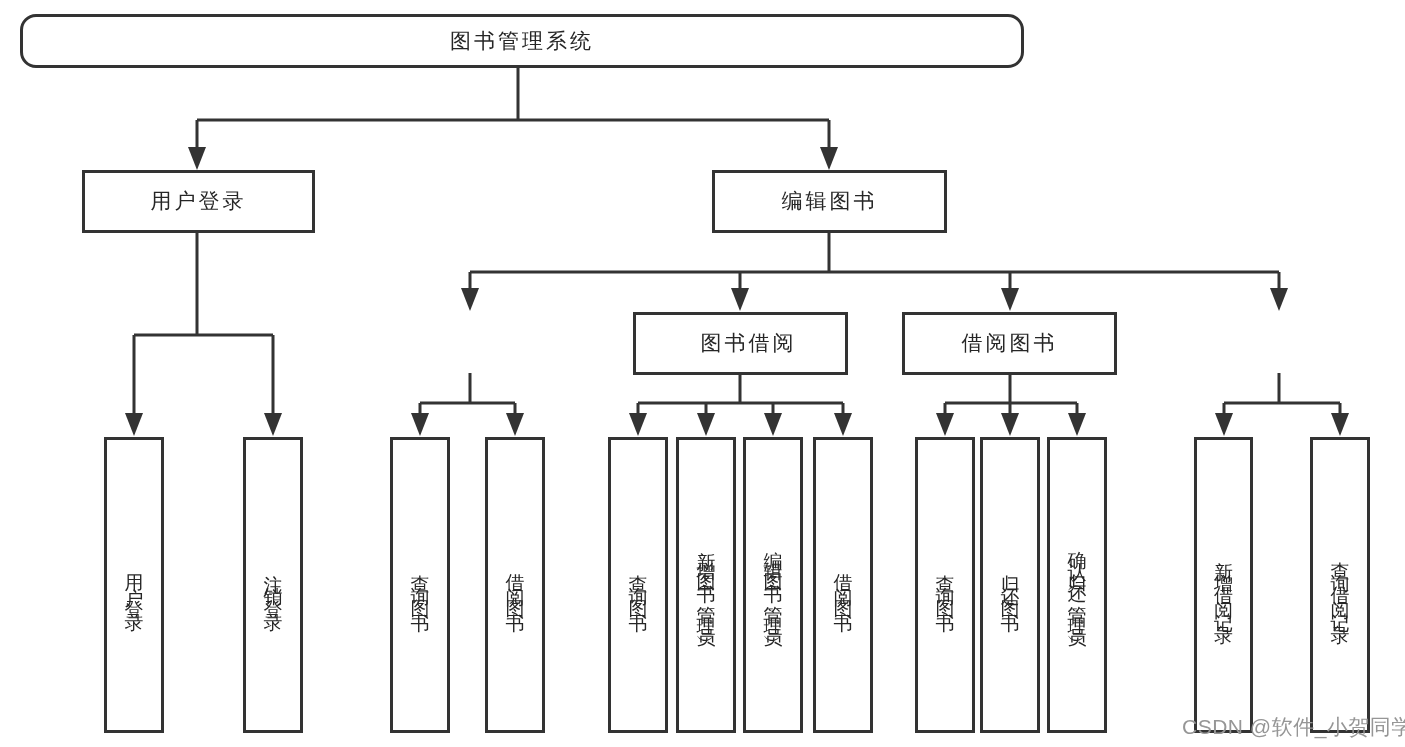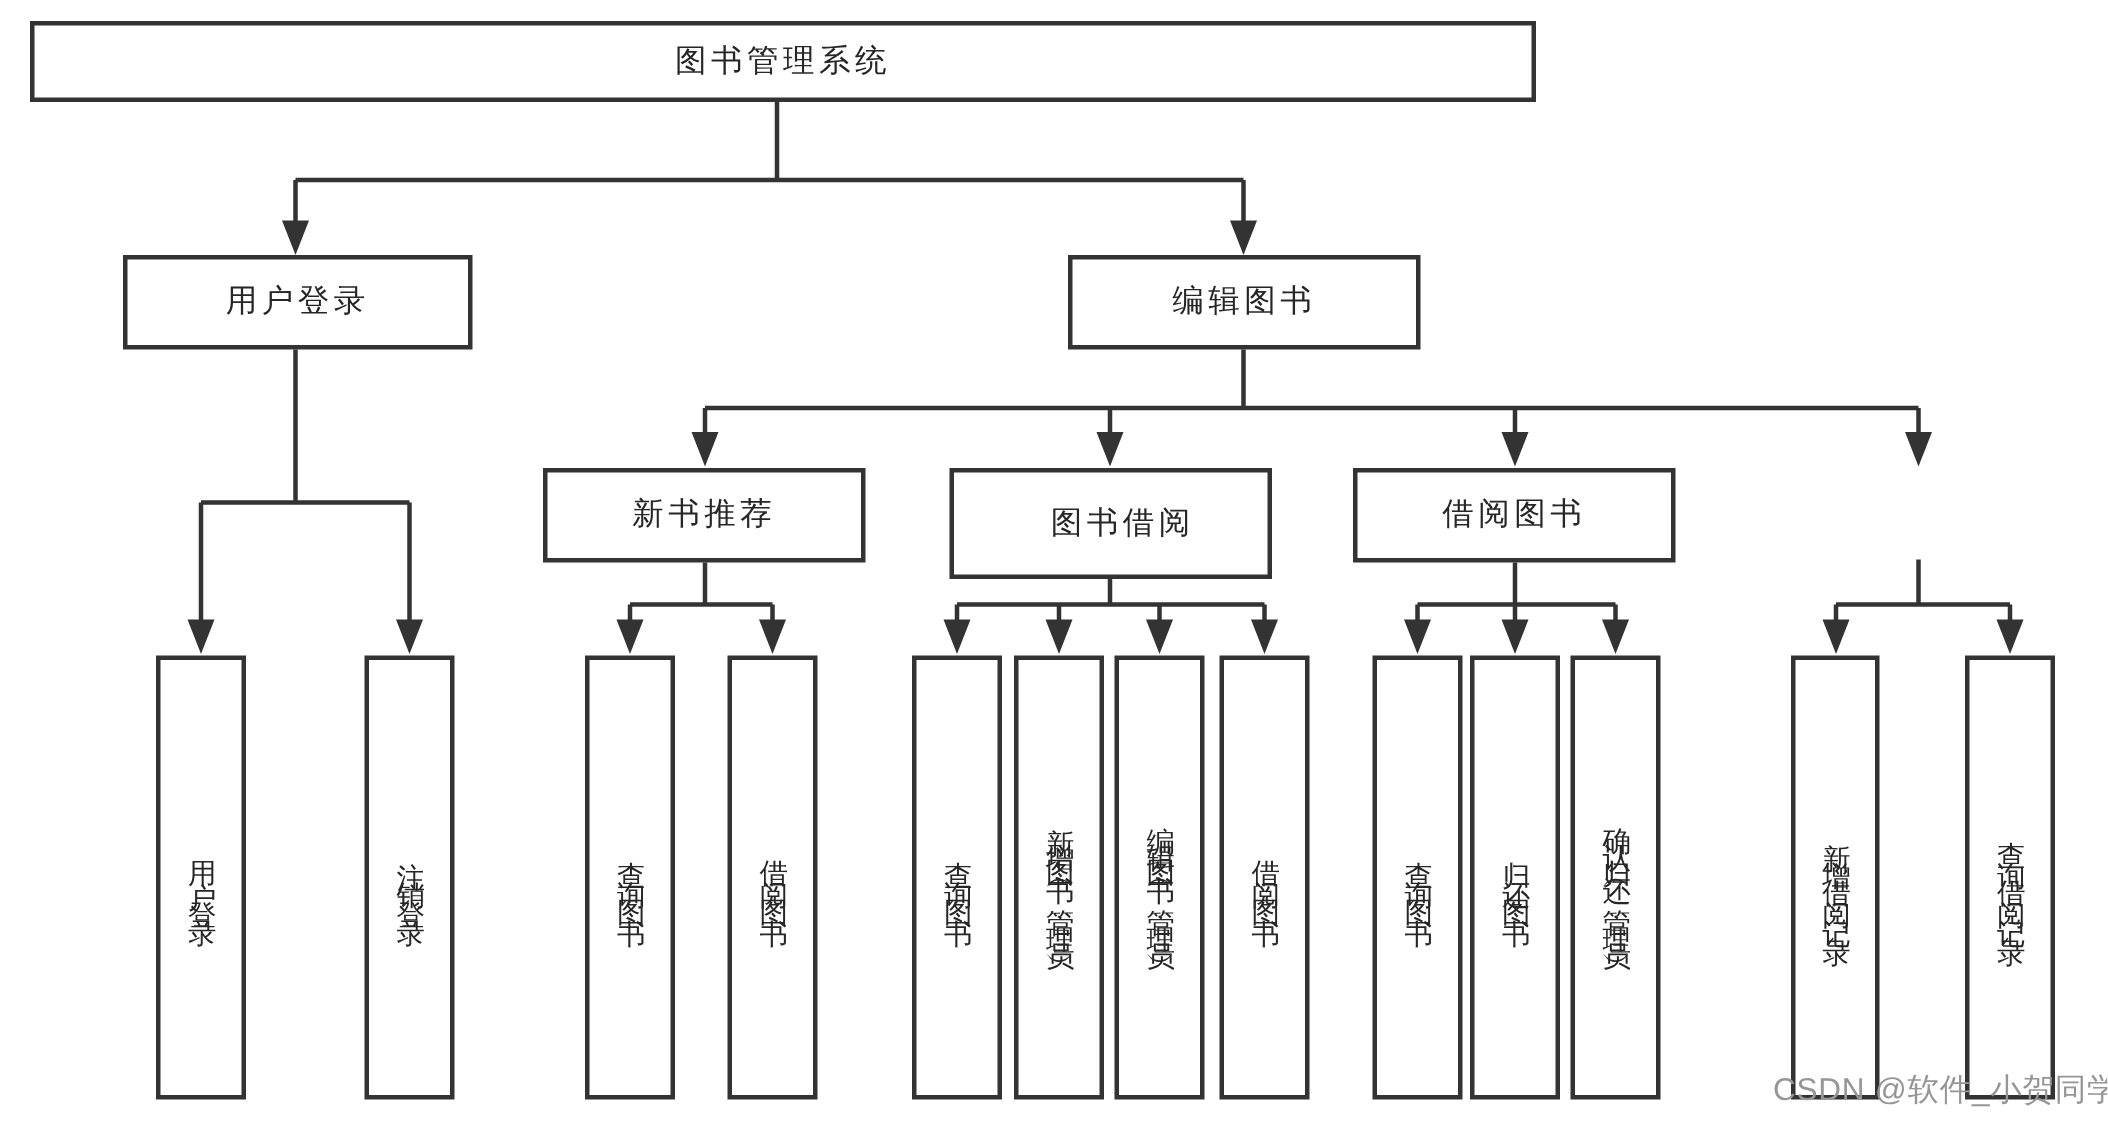--- a/index.html
+++ b/index.html
@@ -99,27 +99,26 @@
     <polygon points="697,413 715,413 706,436"></polygon>
     <polygon points="764,413 782,413 773,436"></polygon>
     <polygon points="834,413 852,413 843,436"></polygon>
     <polygon points="936,413 954,413 945,436"></polygon>
     <polygon points="1001,413 1019,413 1010,436"></polygon>
     <polygon points="1068,413 1086,413 1077,436"></polygon>
     <polygon points="1215,413 1233,413 1224,436"></polygon>
     <polygon points="1331,413 1349,413 1340,436"></polygon>
   </svg>
 
-  <div class="box h-box" style="left:20px; top:14px; width:1004px; height:54px;">图书管理系统</div>
+  <div class="box h-box" style="left:20px; top:14px; width:1004px; height:54px;border-radius:16px;">图书管理系统</div>
 
   <div class="box h-box" style="left:82px; top:170px; width:233px; height:63px;">用户登录</div>
   <div class="box h-box" style="left:712px; top:170px; width:235px; height:63px;">编辑图书</div>
 
-  <div class="box h-box" style="left:362px; top:312px; width:215px; height:63px;">新书推荐</div>
-  <div class="box h-box" style="left:633px; top:312px; width:215px; height:74px;padding-left:16px;">图书借阅</div>
+  <div class="box h-box" style="left:633px; top:312px; width:215px; height:63px;padding-left:16px;">图书借阅</div>
   <div class="box h-box" style="left:902px; top:312px; width:215px; height:63px;">借阅图书</div>
 
   <div class="box v-box" style="left:104px; top:437px; width:60px; height:296px;">用户登录</div>
   <div class="box v-box" style="left:243px; top:437px; width:60px; height:296px;">注销登录</div>
 
   <div class="box v-box" style="left:390px; top:437px; width:60px; height:296px;">查询图书</div>
   <div class="box v-box" style="left:485px; top:437px; width:60px; height:296px;">借阅图书</div>
 
   <div class="box v-box" style="left:608px; top:437px; width:60px; height:296px;">查询图书</div>
   <div class="box v-box v-long" style="left:676px; top:437px; width:60px; height:296px;">新增图书（管理员）</div>

